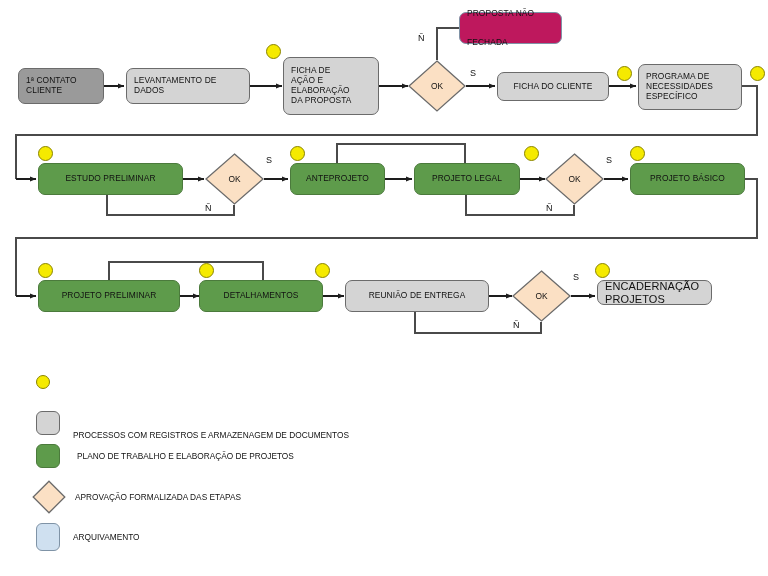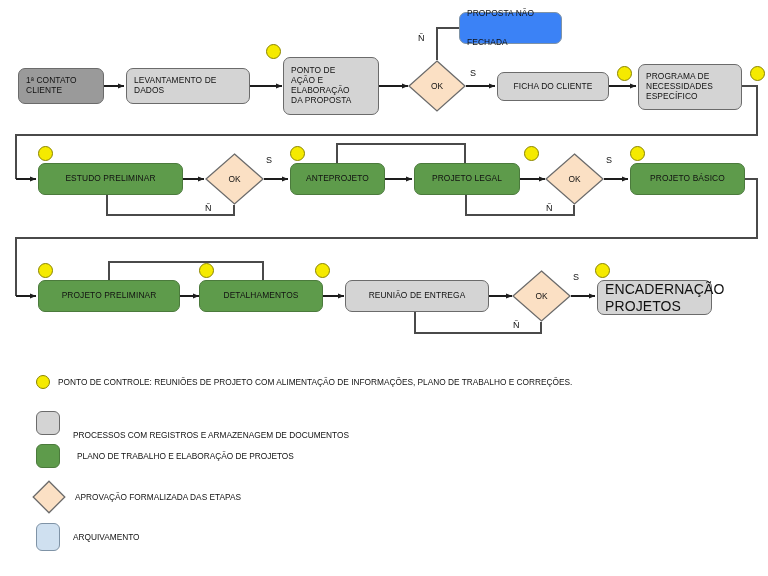--- a/index.html
+++ b/index.html
@@ -8,21 +8,21 @@
   #canvas{position:absolute;left:0;top:0;width:768px;height:576px;}
   svg.wires{position:absolute;left:0;top:0;width:768px;height:576px;pointer-events:none;}
 
   .node{position:absolute;box-sizing:border-box;display:flex;align-items:center;
         border:1.3px solid #6b6b6b;border-radius:7px;padding:3px 7px;
         line-height:1.18;letter-spacing:.1px;}
   .node span{display:block;width:100%;}
   .n-proc{background:#d4d4d4;}
   .n-proc-dark{background:#9a9a9a;}
   .n-green{background:#5e9b4b;border-color:#4b7a3c;}
-  .n-blue{background:#3b82f6;border-color:#7f93a6;}
+  .n-blue{background:#be185d;border-color:#7f93a6;}
 
   .center{justify-content:center;text-align:center;}
   .left{justify-content:flex-start;text-align:left;}
 
   .diamond{position:absolute;}
   .diamond .lbl{position:absolute;left:0;top:0;width:100%;height:100%;
       display:flex;align-items:center;justify-content:center;}
 
   .dot{position:absolute;border-radius:50%;background:#f5ea00;border:1.2px solid #8a8400;}
 
@@ -104,21 +104,21 @@
 
   <div class="node n-proc left" style="left:126px;top:68px;width:124px;height:36px;font-size:8.4px;">
     <span>
       <span style="display:block;">LEVANTAMENTO DE</span>
       <span style="display:block;">DADOS</span>
     </span>
   </div>
 
   <div class="node n-proc left" style="left:283px;top:57px;width:96px;height:58px;font-size:8.4px;">
     <span>
-      <span style="display:block;">PONTO DE</span>
+      <span style="display:block;">FICHA DE</span>
       <span style="display:block;">AÇÃO E</span>
       <span style="display:block;">ELABORAÇÃO</span>
       <span style="display:block;">DA PROPOSTA</span>
     </span>
   </div>
   <div class="dot" style="left:266px;top:44px;width:13px;height:13px;"></div>
 
   <div class="diamond" style="left:408px;top:60px;width:58px;height:52px;">
     <svg viewBox="0 0 58 52" style="width:58px;height:52px;display:block;">
       <polygon points="29,1 57,26 29,51 1,26" fill="#fbe0c4" stroke="#6b6b6b" stroke-width="1.3"></polygon>
@@ -205,32 +205,31 @@
   <div class="diamond" style="left:512px;top:270px;width:59px;height:52px;">
     <svg viewBox="0 0 59 52" style="width:59px;height:52px;display:block;">
       <polygon points="29.5,1 58,26 29.5,51 1,26" fill="#fbe0c4" stroke="#6b6b6b" stroke-width="1.3"></polygon>
     </svg>
     <div class="lbl" style="font-size:8.4px;">OK</div>
   </div>
   <div class="edgelbl" style="left:573px;top:272px;font-size:9px;">S</div>
   <div class="edgelbl" style="left:513px;top:320px;font-size:9px;">Ñ</div>
 
   <div class="dot" style="left:595px;top:263px;width:13px;height:13px;"></div>
-  <div class="node n-proc left" style="left:597px;top:280px;width:115px;height:35px;font-size:14px;justify-content:center;">
+  <div class="node n-proc left" style="left:597px;top:280px;width:115px;height:25px;font-size:11px;justify-content:center;">
     <span>
       <span style="display:block;">ENCADERNAÇÃO</span>
       <span style="display:block;">PROJETOS</span>
     </span>
   </div>
 
   <div class="legend">
 
     <div class="lg-row" style="left:36px;top:375px;">
       <div class="sw-dot" style="width:12px;height:12px;margin-right:8px;"></div>
-      <div class="lg-text" style="font-size:8.3px;">PONTO DE CONTROLE: REUNIÕES DE PROJETO COM ALIMENTAÇÃO DE INFORMAÇÕES, PLANO DE TRABALHO E CORREÇÕES.</div>
     </div>
 
     <div class="lg-row" style="left:36px;top:406px;">
       <div class="sw-sq" style="width:24px;height:24px;background:#d4d4d4;margin-right:13px;"></div>
       <div class="lg-text" style="font-size:8.3px;margin-top:24px;">PROCESSOS COM REGISTROS E ARMAZENAGEM DE DOCUMENTOS</div>
     </div>
 
     <div class="lg-row" style="left:36px;top:444px;">
       <div class="sw-sq" style="width:24px;height:24px;background:#5e9b4b;border-color:#4b7a3c;margin-right:17px;"></div>
       <div class="lg-text" style="font-size:8.3px;">PLANO DE TRABALHO E ELABORAÇÃO DE PROJETOS</div>

